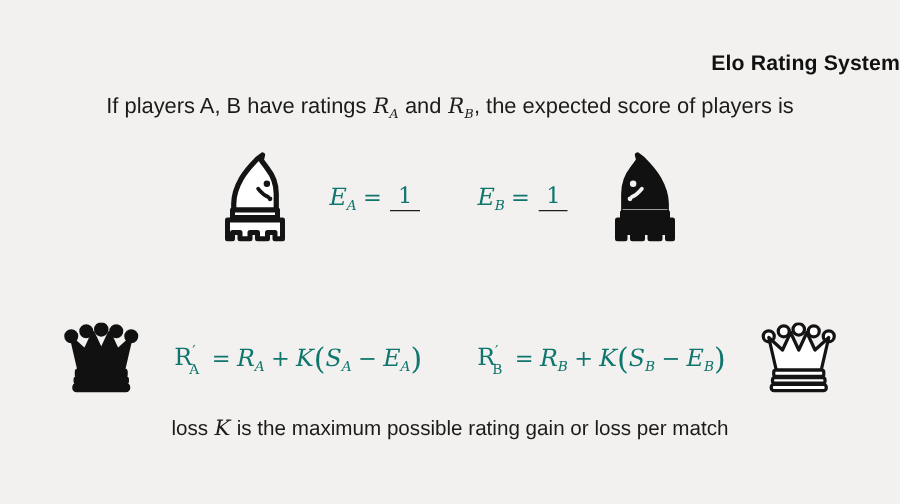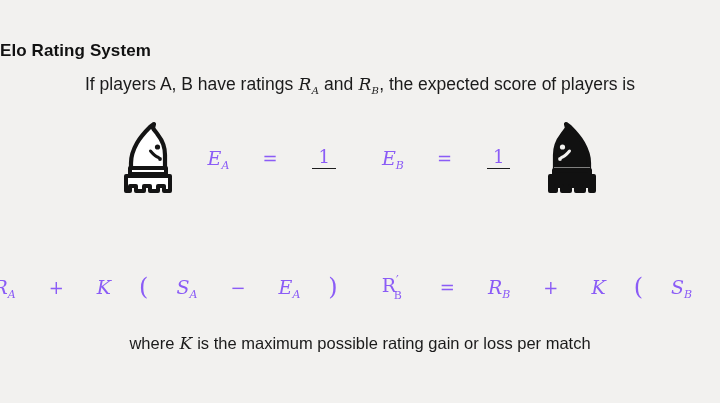--- a/index.html
+++ b/index.html
@@ -21,21 +21,21 @@
     height: 403px;
     box-sizing: border-box;
   }
 
   
   .title {
     position: absolute;
     top: 41px;
     left: 0;
     width: 720px;
-    text-align: left;
+    text-align: right;
     font-size: 17px;
     font-weight: bold;
     letter-spacing: 0.1px;
     color: #111;
   }
 
   
   .prose {
     position: absolute;
     left: 0;
@@ -82,25 +82,24 @@
   .piece {
     flex: 0 0 auto;
     display: flex;
     align-items: center;
     justify-content: center;
   }
 
   
   .formula {
     font-family: "DejaVu Serif", serif;
-    color: #8b5cf6;
+    color: #0f766e;
     display: flex;
     align-items: center;
     justify-content: space-between;
-    gap: 28px;
   }
 
   .fvar {
     font-style: italic;
     font-size: 19px;
   }
   .fvar sub {
     font-style: italic;
     font-size: 11px;
     vertical-align: baseline;
@@ -312,16 +311,16 @@
           <path d="M8 12 L14 38 L50 38 L56 12 L45 22 L38.5 8 L32 22 L25.5 8 L19 22 Z"></path>
           <rect x="12" y="38" width="40" height="5" rx="1.5"></rect>
           <rect x="11" y="44" width="42" height="4.5" rx="1.8"></rect>
           <rect x="10" y="49.5" width="44" height="5" rx="2.2"></rect>
         </g>
       </svg>
     </span>
   </div>
 
   <div class="prose prose-3">
-    <span>where </span><span class="mv">K</span><span> is the maximum possible rating gain or loss per match</span>
+    <span>loss </span><span class="mv">K</span><span> is the maximum possible rating gain or loss per match</span>
   </div>
 
 </div>
 
 </body></html>

